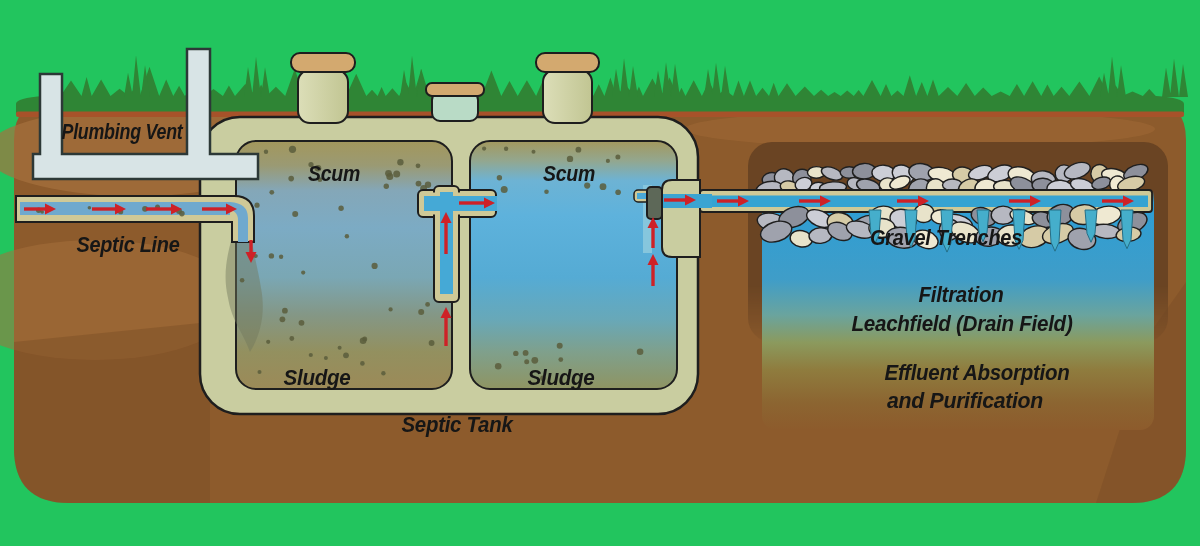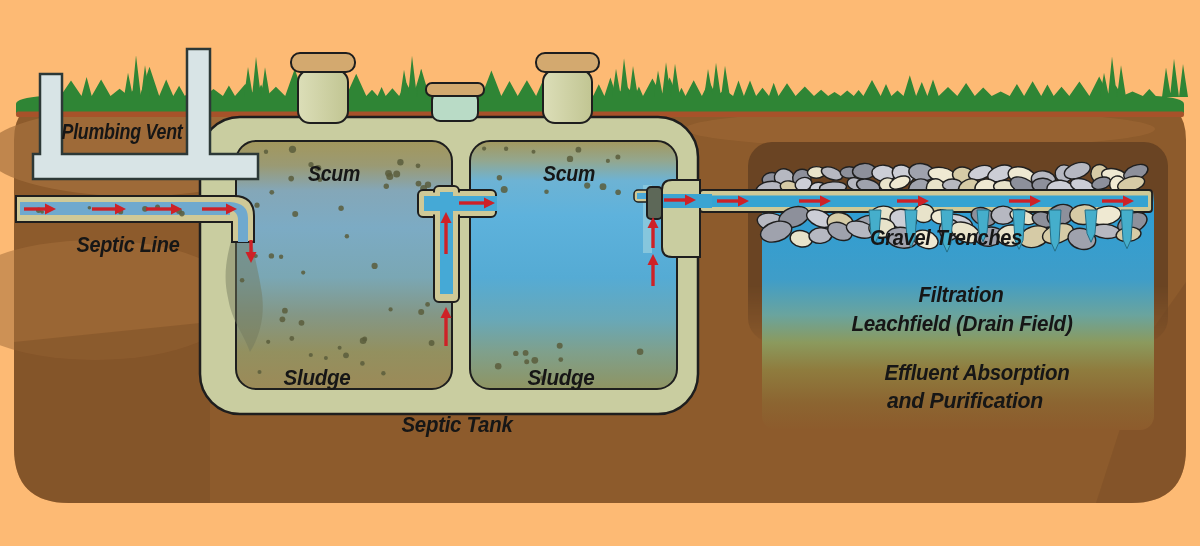--- a/index.html
+++ b/index.html
@@ -1,16 +1,16 @@
 <!DOCTYPE html>
 <html><head>
 <meta charset="utf-8">
 <style>
   html,body{margin:0;padding:0;background:#ffffff;}
-  .stage{position:relative;width:1200px;height:546px;background:#fdba74;overflow:hidden;}
+  .stage{position:relative;width:1200px;height:546px;background:#22c55e;overflow:hidden;}
   svg{position:absolute;left:0;top:0;}
   .lbl{font-family:"Liberation Sans", sans-serif;font-weight:700;font-style:italic;
        font-size:22px;fill:#161616;letter-spacing:-0.3px;}
 </style>
 </head>
 <body>
 
 <div class="stage">
 <svg id="scene" width="1200" height="546" viewBox="0 0 1200 546">
   <defs>

